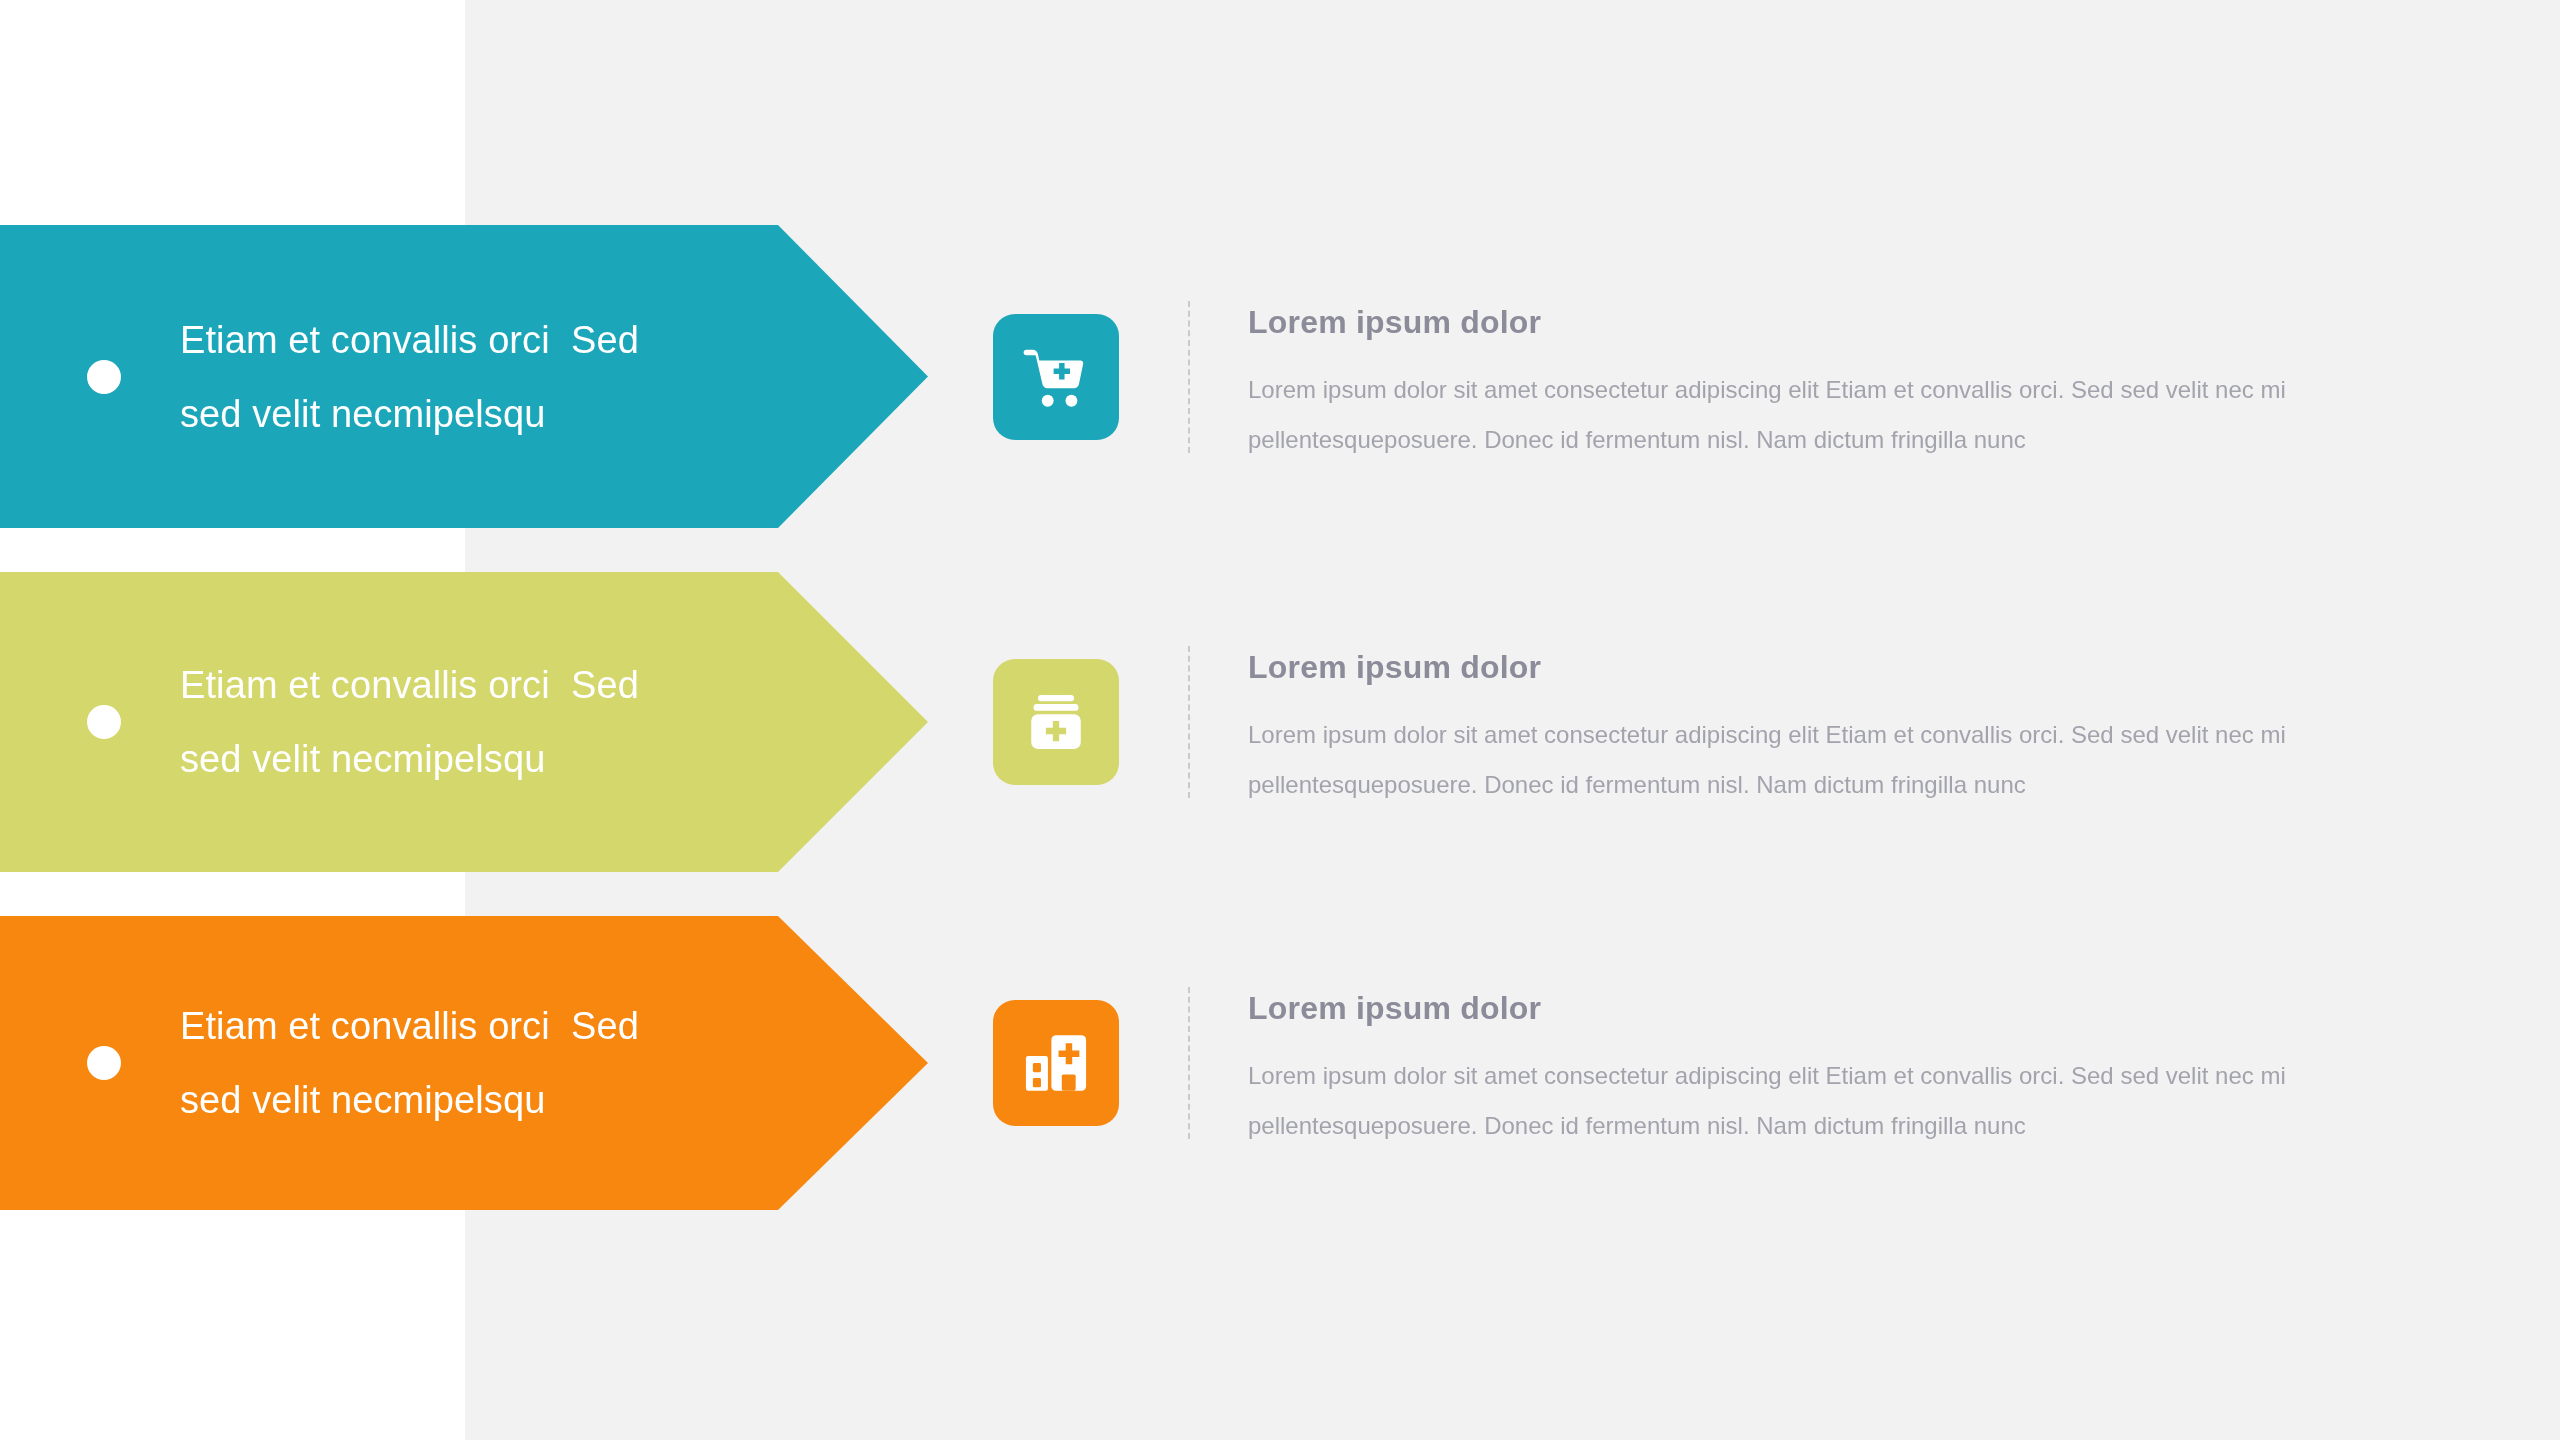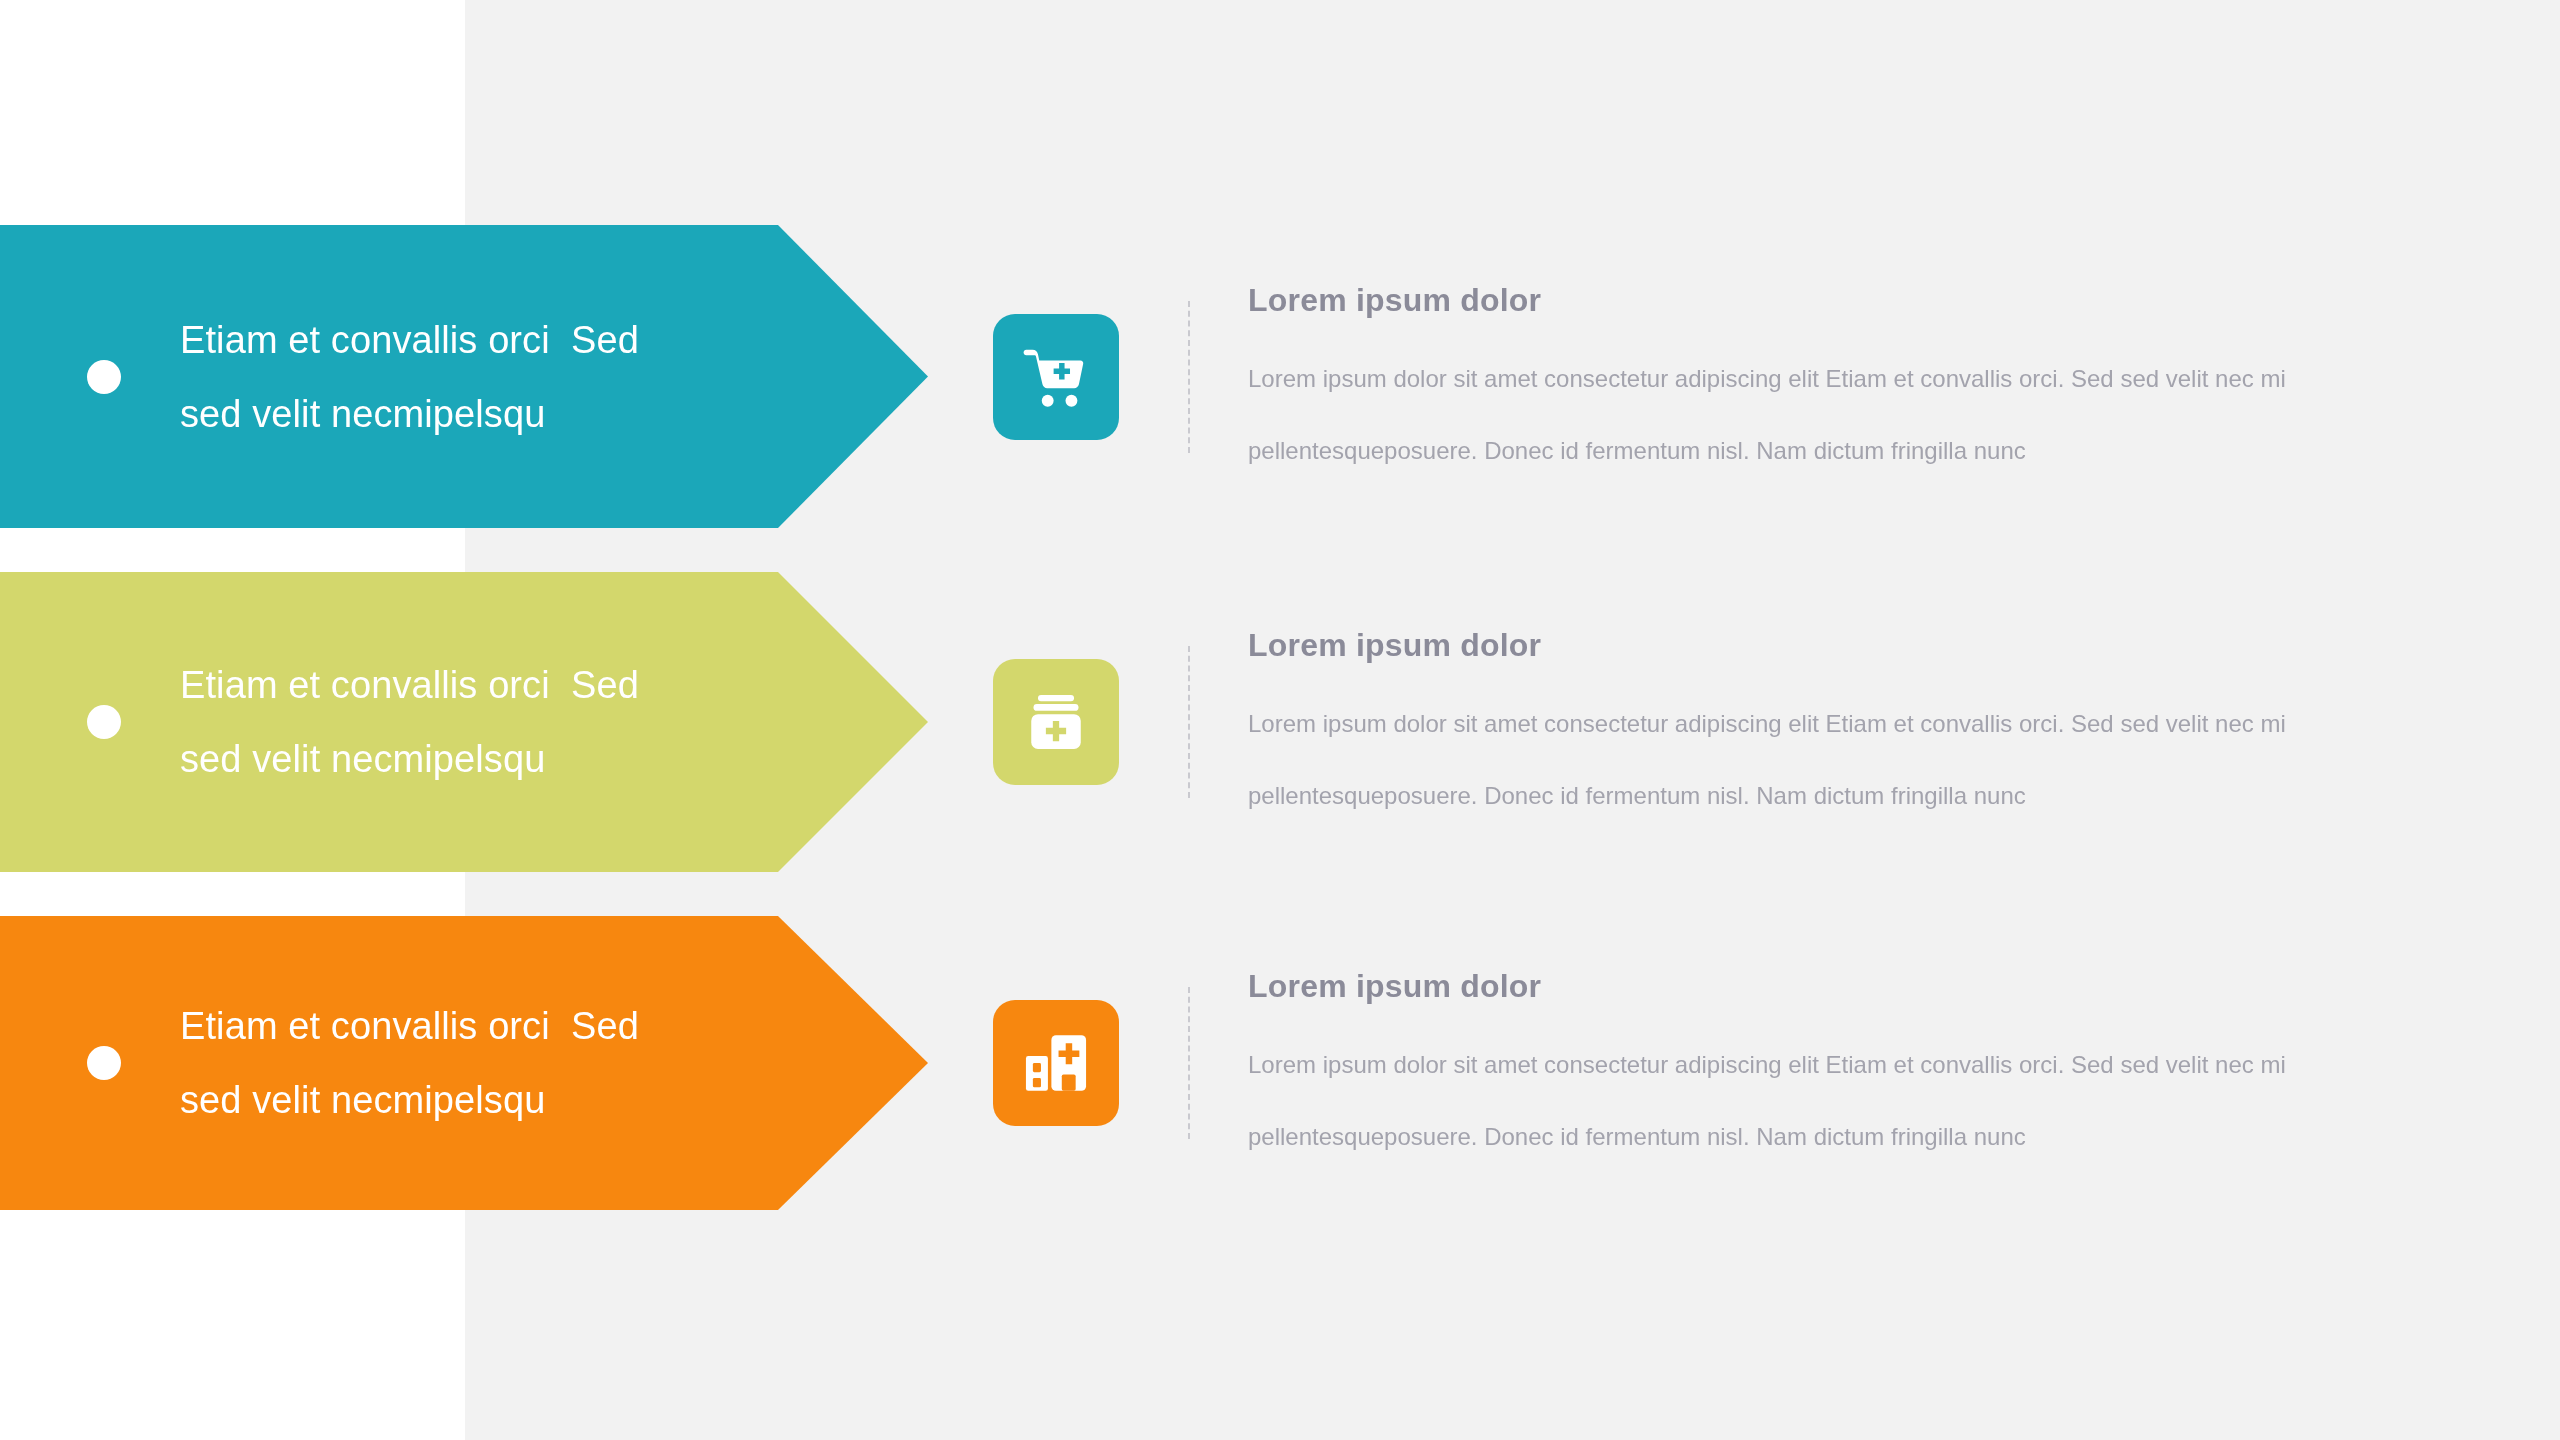--- a/index.html
+++ b/index.html
@@ -106,21 +106,21 @@
   .text-heading {
     color: #8b8b99;
     font-size: 32px;
     font-weight: 700;
     margin: 15px 0 24px 0;
     letter-spacing: .2px;
   }
   .text-body {
     color: #a3a3ad;
     font-size: 24px;
-    line-height: 72px;
+    line-height: 50px;
     margin: 0;
     font-weight: 400;
     max-width: 1140px;
   }
 </style>
 </head>
 <body>
 
 <div id="slide" style="background: rgb(255, 255, 255);">
 

